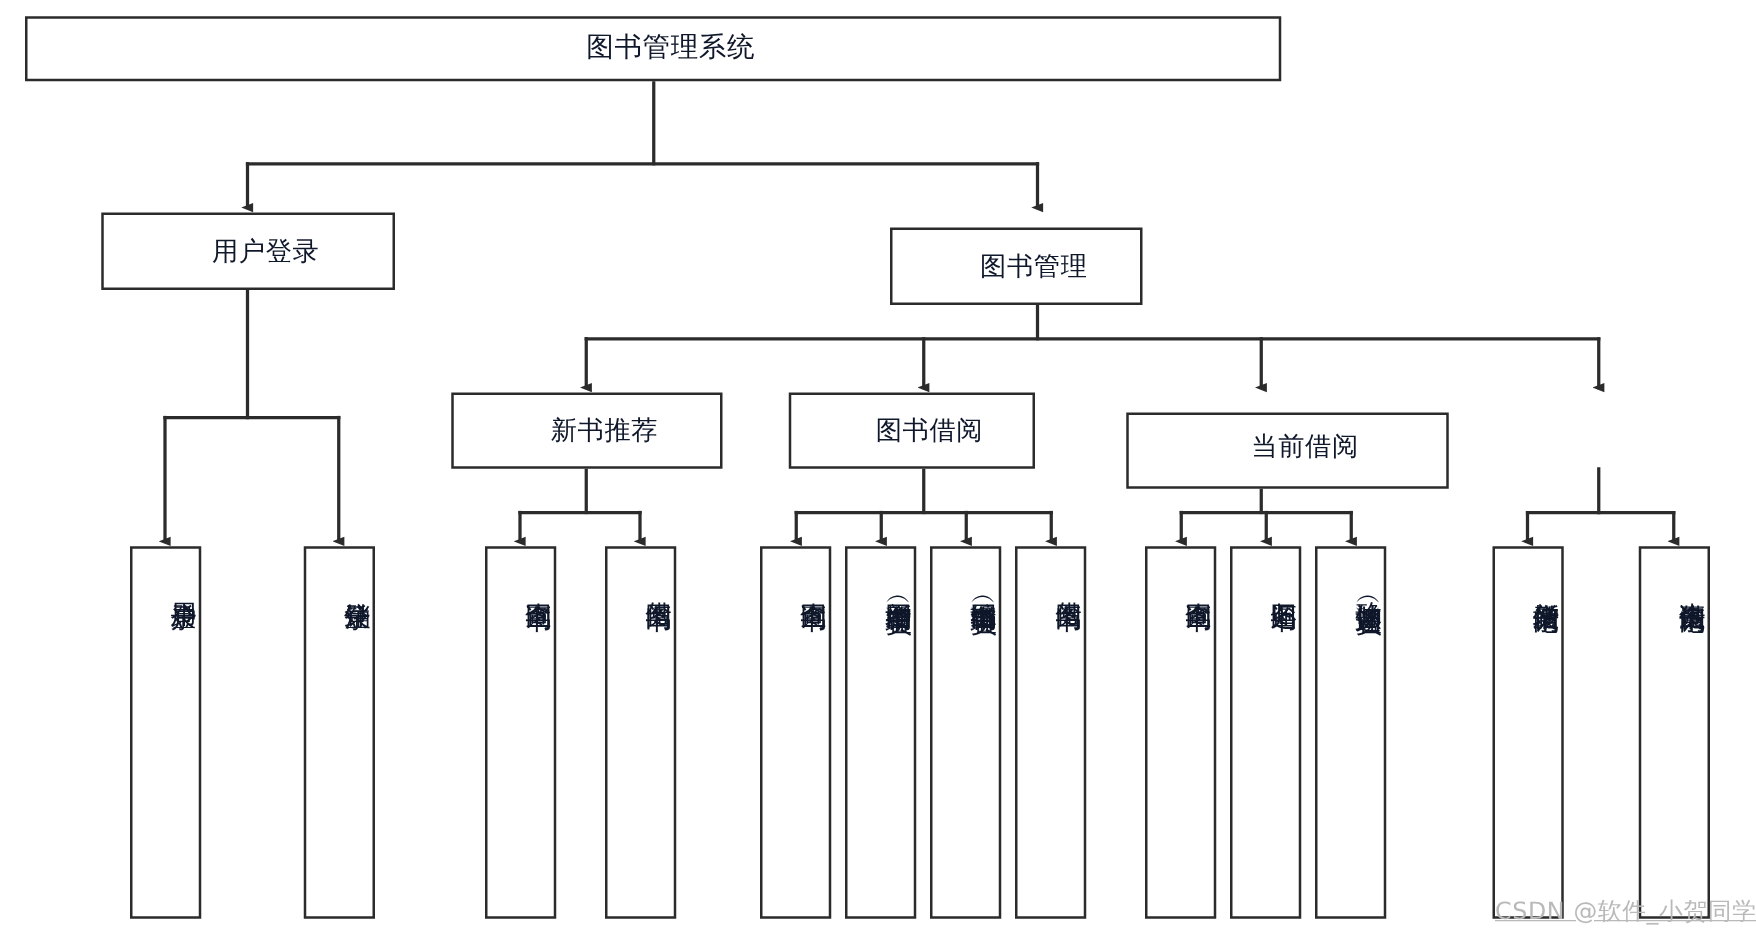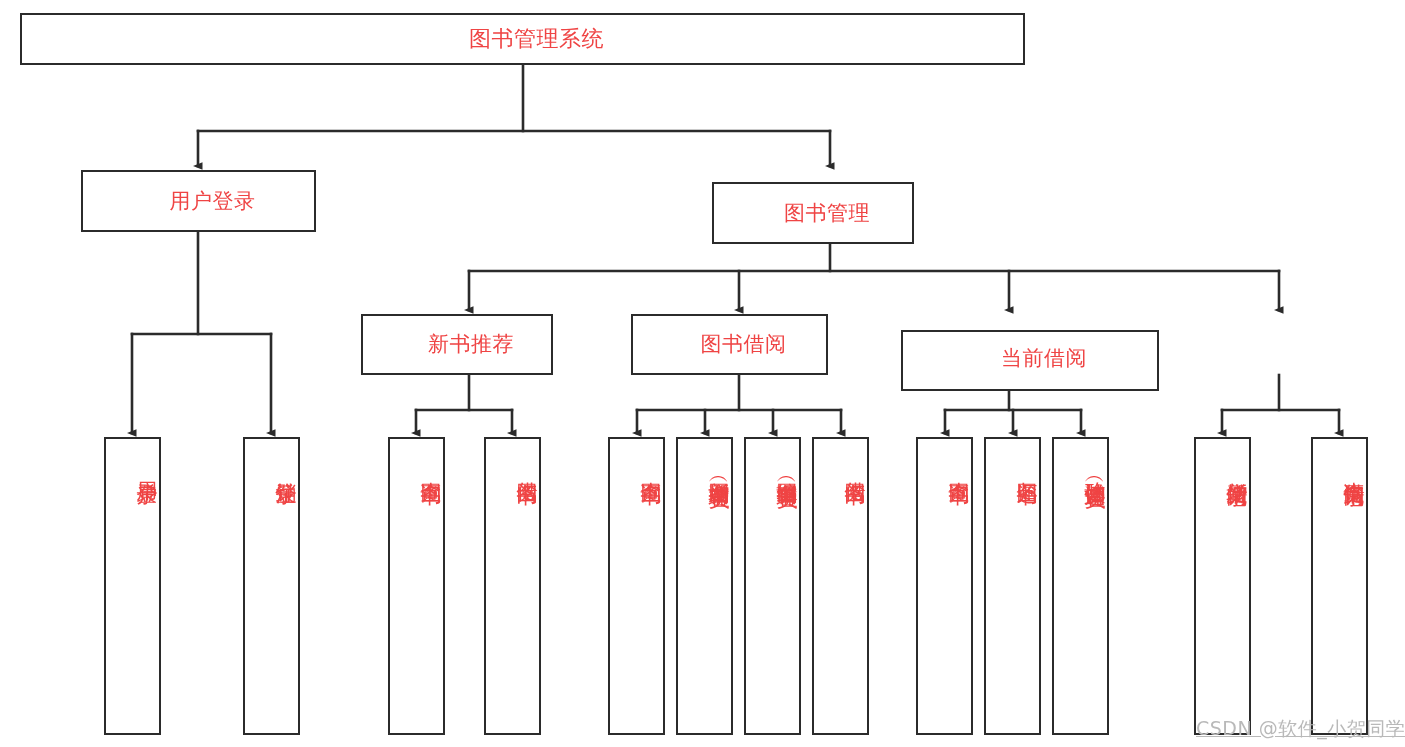--- a/index.html
+++ b/index.html
@@ -27,21 +27,21 @@
     pointer-events: none;
   }
   .node {
     position: absolute;
     box-sizing: border-box;
     background: #ffffff;
     border: 2px solid #2b2b2b;
     display: flex;
     align-items: center;
     justify-content: center;
-    color: #ef4444;
+    color: #0f172a;
     z-index: 2;
     padding-left: 28px;
   }
   .node-label {
     display: block;
     text-align: center;
     line-height: 1.25;
     letter-spacing: 0.5px;
   }
   
@@ -150,21 +150,21 @@
     <span class="node-label">图书管理系统</span>
   </div>
 
   <div class="node horiz level-2" style="left:81px; top:170px; width:235px; height:62px;">
     <span class="node-label">用户登录</span>
   </div>
   <div class="node horiz level-2" style="left:712px; top:182px; width:202px; height:62px;">
     <span class="node-label">图书管理</span>
   </div>
 
-  <div class="node horiz level-3" style="left:361px; top:314px; width:192px; height:61px;">
+  <div class="node horiz level-3" style="left:361px; top:314px; width:217px; height:61px;">
     <span class="node-label">新书推荐</span>
   </div>
   <div class="node horiz level-3" style="left:631px; top:314px; width:197px; height:61px;">
     <span class="node-label">图书借阅</span>
   </div>
   <div class="node horiz level-3" style="left:901px; top:330px; width:258px; height:61px;font-family:Liberation Mono, monospace;">
     <span class="node-label">当前借阅</span>
   </div>
 
   <div class="node vert" style="left:104px; top:437px; width:57px; height:298px;">

